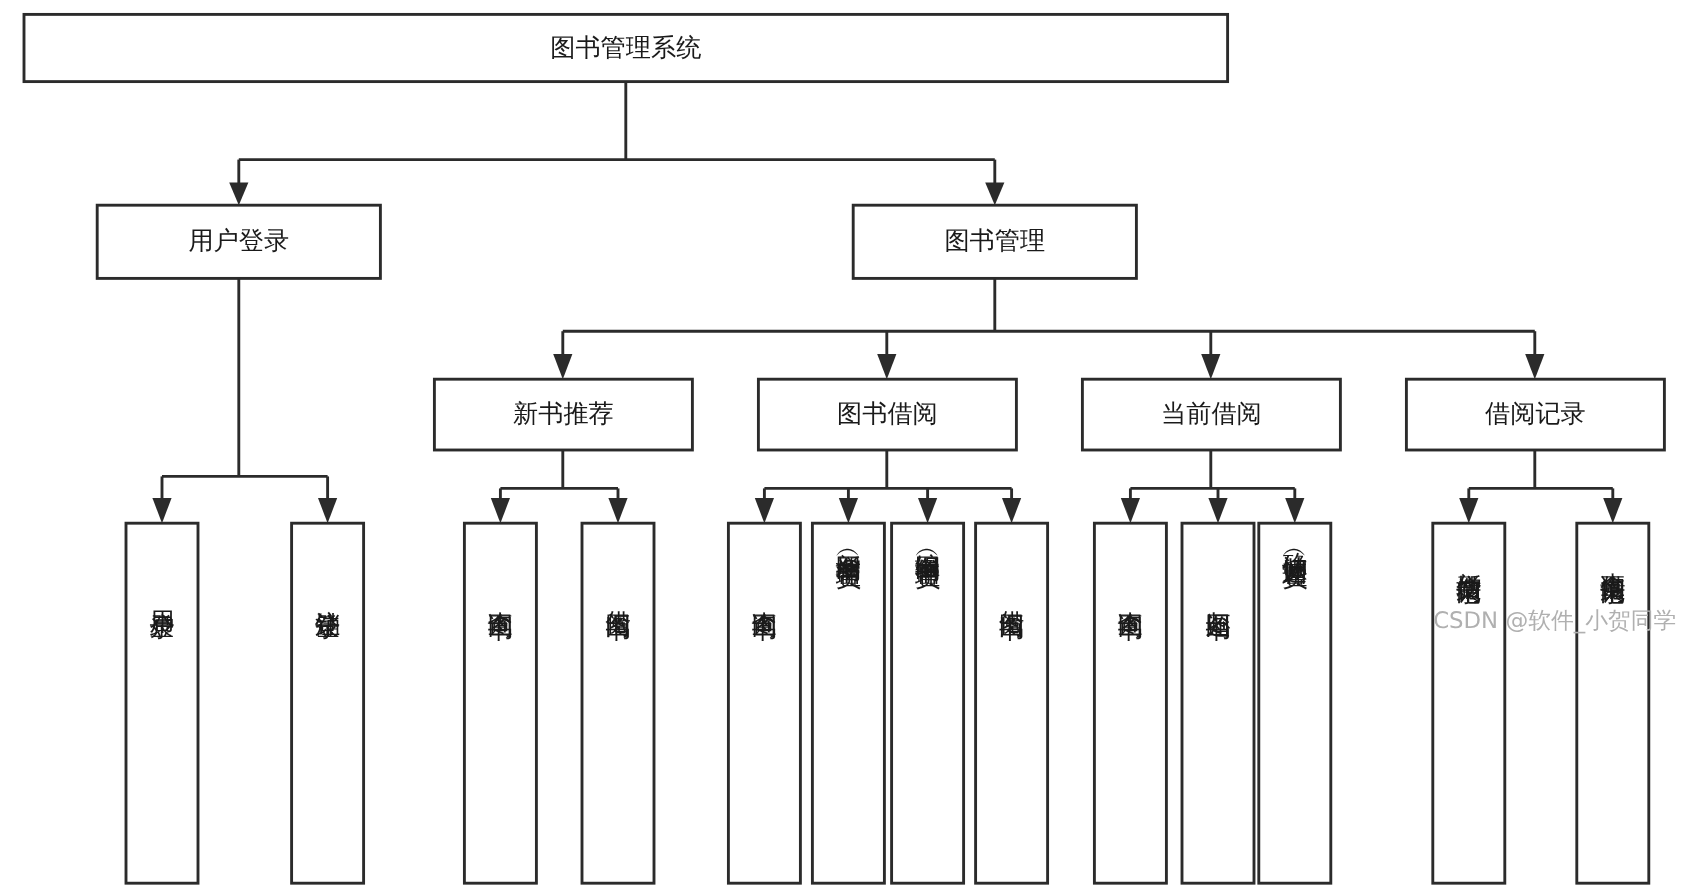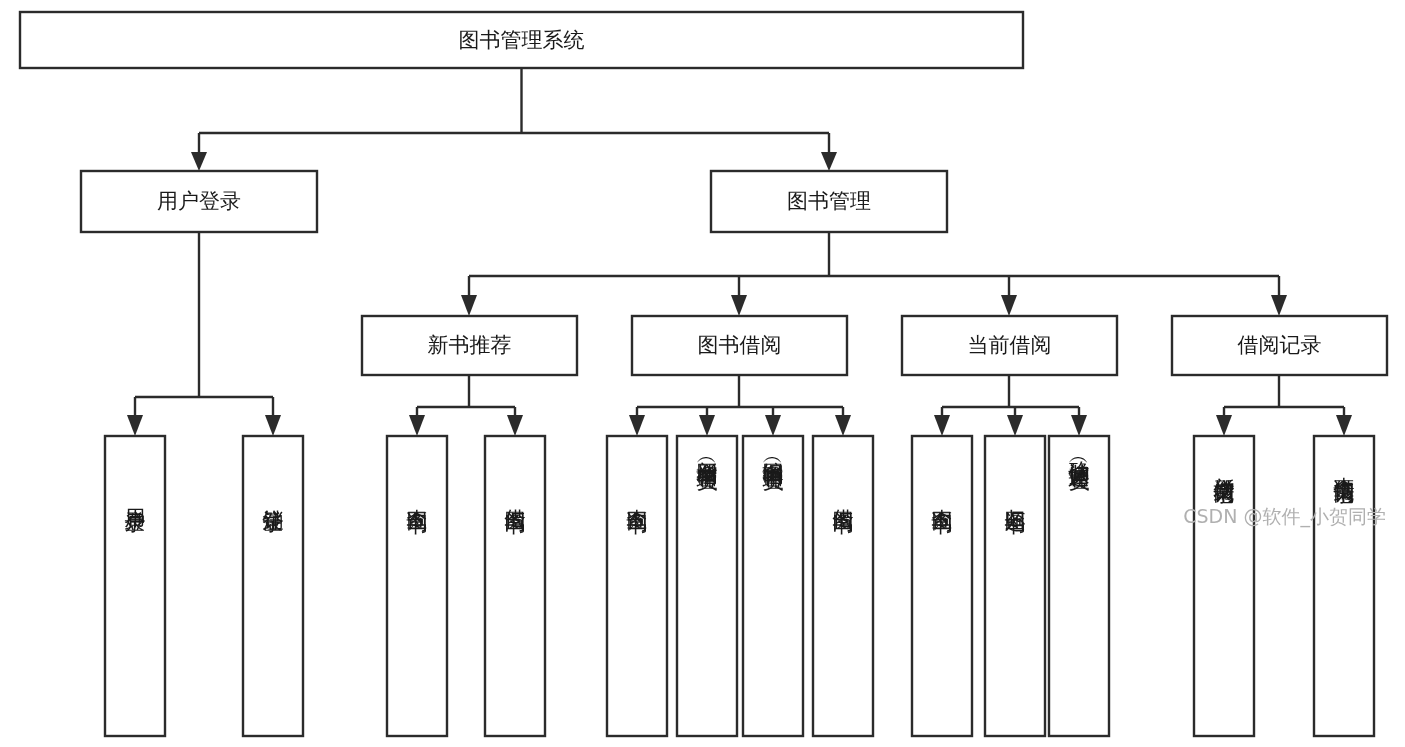--- a/index.html
+++ b/index.html
@@ -59,21 +59,21 @@
     letter-spacing: 1.5px;
     color: #1a1a1a;
     display: flex;
     align-items: center;
     justify-content: flex-start;
     white-space: nowrap;
     pointer-events: none;
   }
   .watermark {
     position: absolute;
-    right: 19px;
+    right: 8px;
     bottom: 4px;
     font-family: "DejaVu Sans", "Liberation Sans", sans-serif;
     font-size: 19px;
     color: #b0b0b0;
     white-space: nowrap;
     margin-top: 36px;
   }
 </style>
 </head>
 <body>

